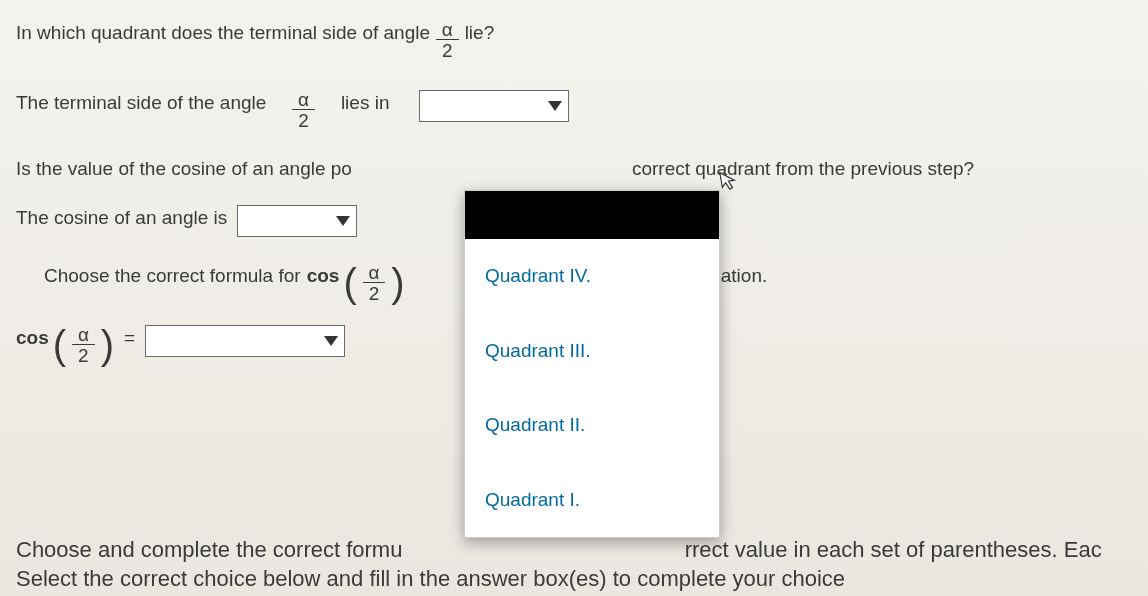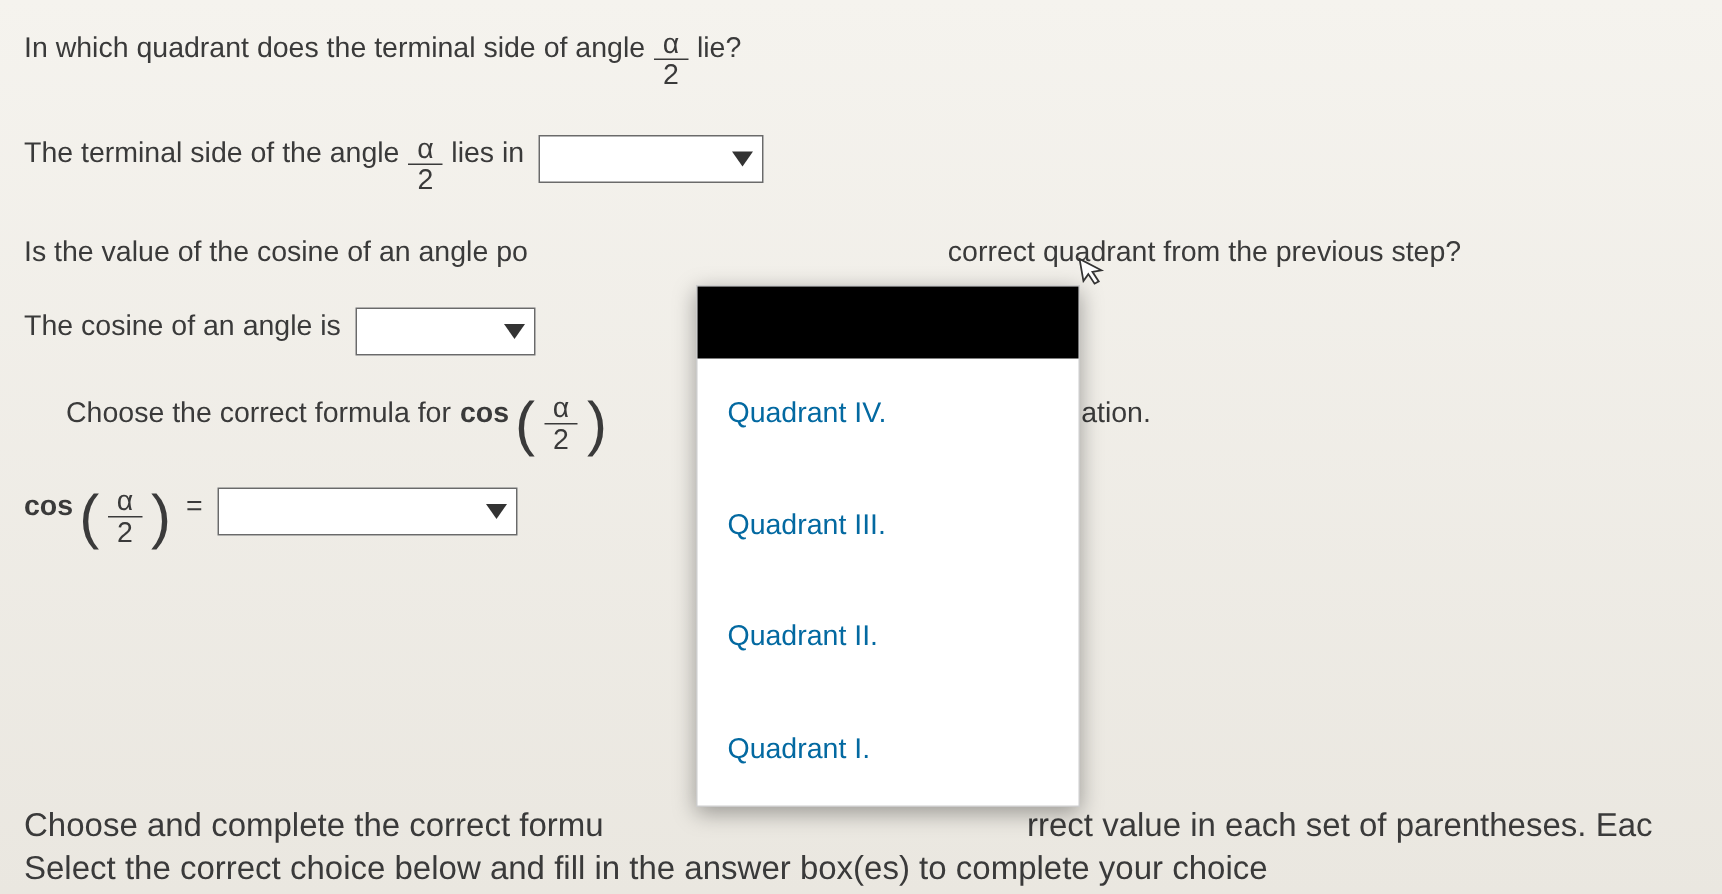--- a/index.html
+++ b/index.html
@@ -109,21 +109,21 @@
 
 <div class="row">
   <span>In which quadrant does the terminal side of angle</span>
   <span class="frac">
     <span class="num">α</span>
     <span class="den">2</span>
   </span>
   <span>lie?</span>
 </div>
 
-<div class="row" style="margin-top:30px;">
+<div class="row" style="margin-top:30px;gap:20px;">
   <span>The terminal side of the angle</span>
   <span class="frac">
     <span class="num">α</span>
     <span class="den">2</span>
   </span>
   <span style="margin-right:6px;">lies in</span>
   <span class="dropdown-closed">
     <span class="triangle"></span>
   </span>
 </div>

